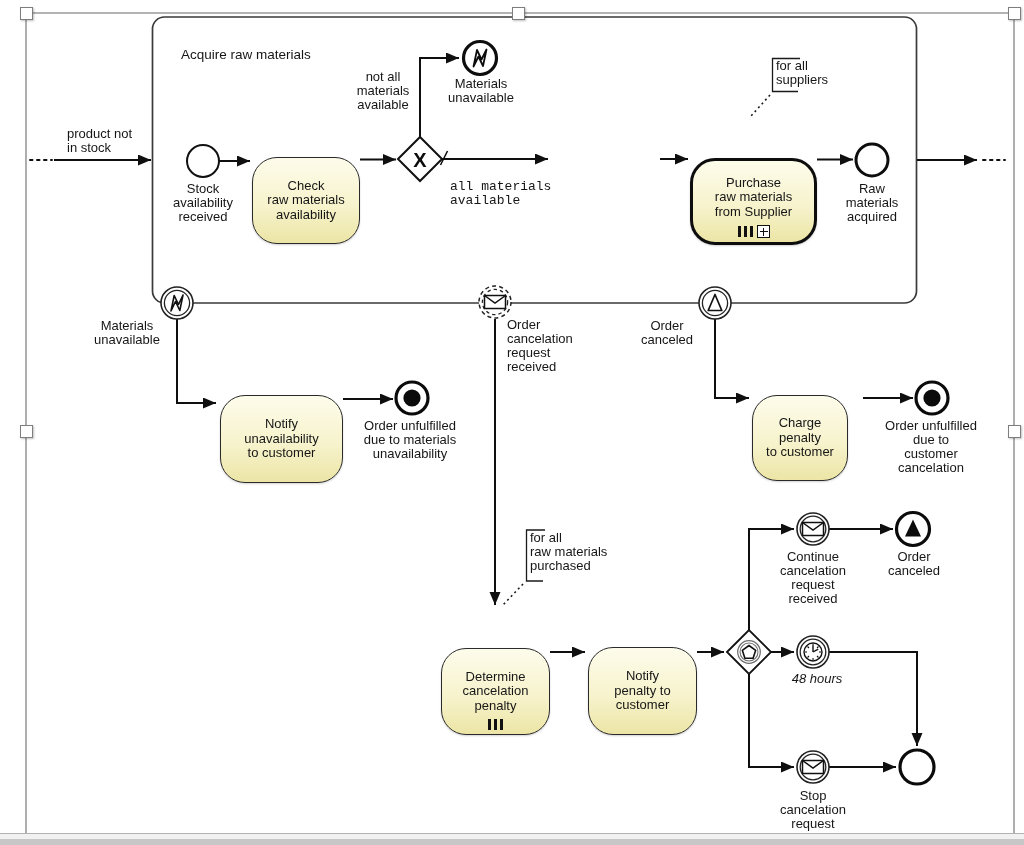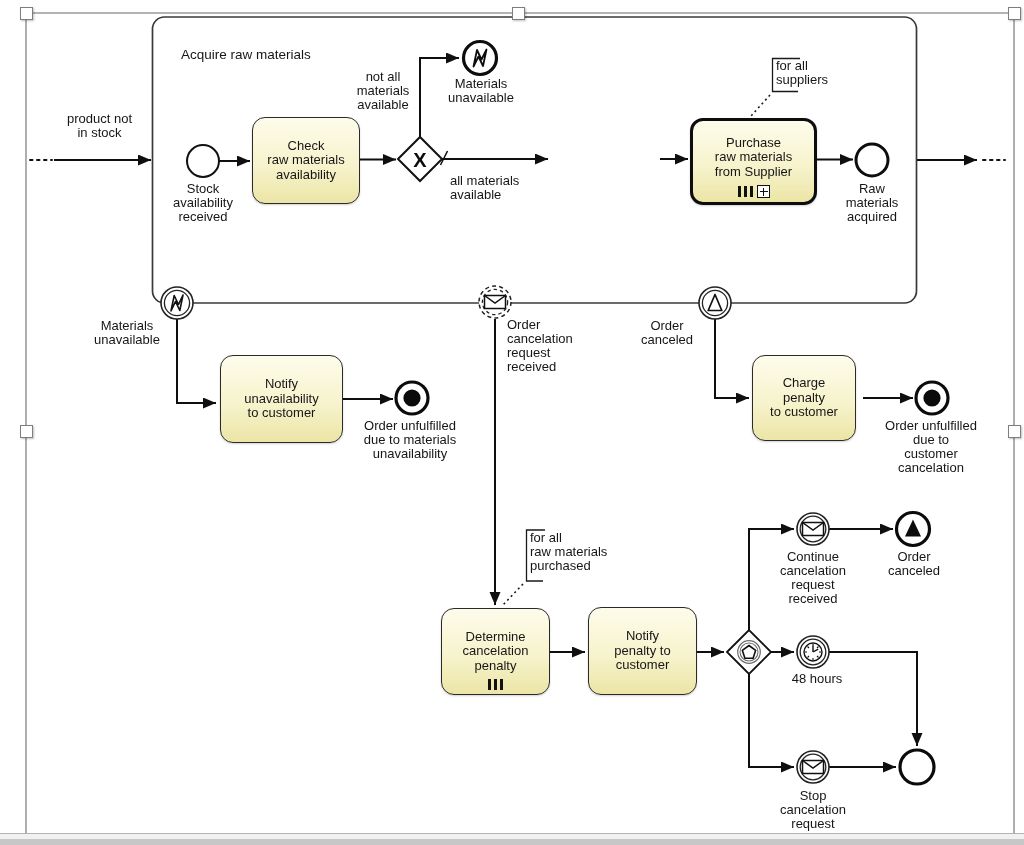--- a/index.html
+++ b/index.html
@@ -2,24 +2,24 @@
 <html><head>
 <meta charset="utf-8">
 <style>
   html,body{margin:0;padding:0;background:#fff;}
   #canvas{position:relative;width:1024px;height:845px;background:#ffffff;overflow:hidden;
           font-family:"Liberation Sans",sans-serif;color:#161616;}
   svg{position:absolute;left:0;top:0;}
   .lbl{position:absolute;font-size:13px;line-height:14px;white-space:pre-line;text-align:center;
        transform:translateX(-50%);color:#161616;}
   .lbl.la{transform:none;text-align:left;}
-  .task{position:absolute;box-sizing:border-box;border:1.7px solid #2a2a2a;border-radius:13px;
+  .task{position:absolute;box-sizing:border-box;border:1.7px solid #2a2a2a;border-radius:25px;
         background:linear-gradient(180deg,#fdfceb 0%,#f7f3cd 55%,#ece5a6 100%);
         display:flex;align-items:center;justify-content:center;
-        box-shadow:0 1px 2px rgba(0,0,0,0.18);}
+        box-shadow:0 1px 2px rgba(0,0,0,0.18);margin-top:40px;}
   .task .t{font-size:13px;line-height:14.5px;text-align:center;white-space:pre-line;}
   .task.thick{border-width:3px;border-color:#0d0d0d;}
   .markers{position:absolute;bottom:4px;left:0;right:0;display:flex;align-items:center;justify-content:center;}
   .mi{display:flex;align-items:center;}
   .mi i{display:block;width:3px;height:11px;background:#111;margin:0 1.4px;}
   .plusbox{position:relative;width:13px;height:13px;border:1.6px solid #111;background:#fff;box-sizing:border-box;margin-left:3px;}
   .plusbox::before{content:"";position:absolute;left:1.5px;right:1.5px;top:50%;height:1.6px;margin-top:-0.8px;background:#111;}
   .plusbox::after{content:"";position:absolute;top:1.5px;bottom:1.5px;left:50%;width:1.6px;margin-left:-0.8px;background:#111;}
   .handle{position:absolute;width:13px;height:13px;background:#fff;border:1.5px solid #7e7e7e;
           box-sizing:border-box;box-shadow:1px 1px 2px rgba(0,0,0,0.25);}
@@ -191,21 +191,21 @@
           <i></i>
         </span>
     <span class="plusbox"></span>
   </div>
 </div>
 <div class="task" style="left:220px;top:355px;width:123px;height:88px;">
   <div class="t">Notify
 unavailability
 to customer</div>
 </div>
-<div class="task" style="left:752px;top:355px;width:104px;height:86px;">
+<div class="task" style="left:752px;top:355px;width:96px;height:86px;">
   <div class="t">Charge
 penalty
 to customer</div>
 </div>
 <div class="task" style="left:441px;top:608px;width:109px;height:87px;padding-bottom:0;">
   <div class="t">Determine
 cancelation
 penalty</div>
   <div class="markers">
     <span class="mi">
@@ -214,31 +214,31 @@
           <i></i>
         </span>
   </div>
 </div>
 <div class="task" style="left:588px;top:607px;width:109px;height:88px;">
   <div class="t">Notify
 penalty to
 customer</div>
 </div>
 
-<div class="lbl la" style="left:67px;top:112px;text-align:center;">product not
+<div class="lbl la" style="left:67px;top:127px;">product not
 in stock</div>
 <div class="lbl" style="left:203px;top:182px;">Stock
 availability
 received</div>
 <div class="lbl" style="left:383px;top:70px;">not all
 materials
 available</div>
 <div class="lbl" style="left:481px;top:77px;">Materials
 unavailable</div>
-<div class="lbl la" style="left:450px;top:174px;">all materials
+<div class="lbl la" style="left:450px;top:180px;font-family:Liberation Mono, monospace;">all materials
 available</div>
 <div class="lbl la" style="left:776px;top:59px;">for all
 suppliers</div>
 <div class="lbl" style="left:872px;top:182px;">Raw
 materials
 acquired</div>
 <div class="lbl" style="left:127px;top:319px;">Materials
 unavailable</div>
 <div class="lbl la" style="left:507px;top:318px;">Order
 cancelation
@@ -254,21 +254,21 @@
 cancelation</div>
 <div class="lbl la" style="left:530px;top:531px;">for all
 raw materials
 purchased</div>
 <div class="lbl" style="left:813px;top:550px;">Continue
 cancelation
 request
 received</div>
 <div class="lbl" style="left:914px;top:550px;">Order
 canceled</div>
-<div class="lbl" style="left:817px;top:672px;">48 hours</div>
+<div class="lbl" style="left:817px;top:672px;font-style:italic;">48 hours</div>
 <div class="lbl" style="left:813px;top:789px;">Stop
 cancelation
 request</div>
 <div class="lbl" style="left:915px;top:789px;margin-top:46px;">Order not
 canceled</div>
 
 <div class="handle" style="left:19.5px;top:6.5px;"></div>
 <div class="handle" style="left:511.5px;top:6.5px;"></div>
 <div class="handle" style="left:1007.5px;top:6.5px;"></div>
 <div class="handle" style="left:19.5px;top:424.5px;"></div>

